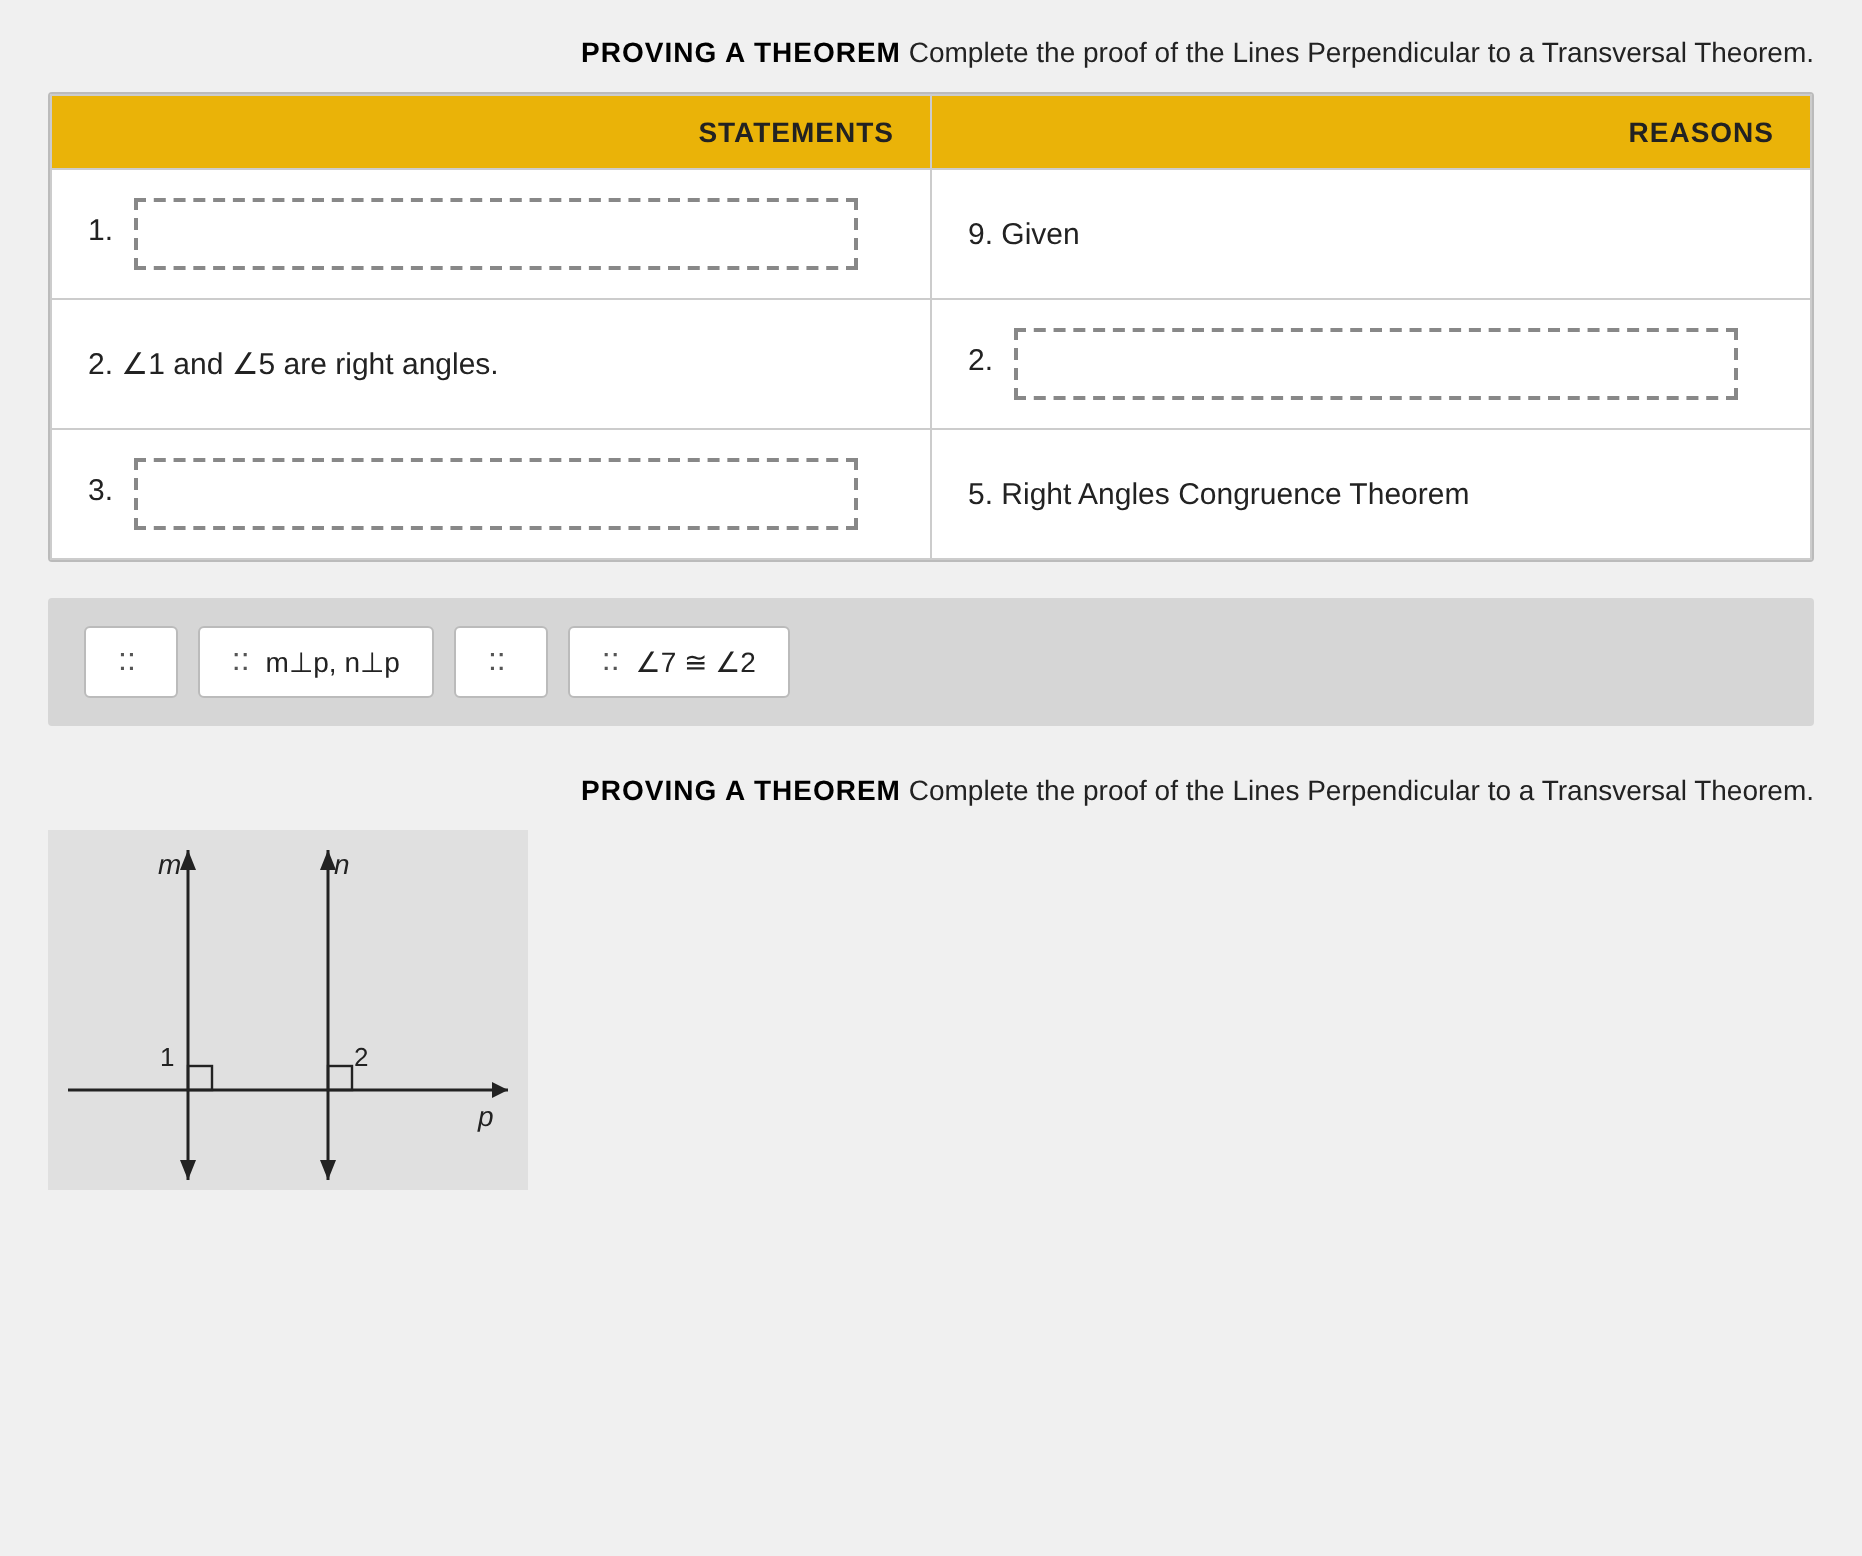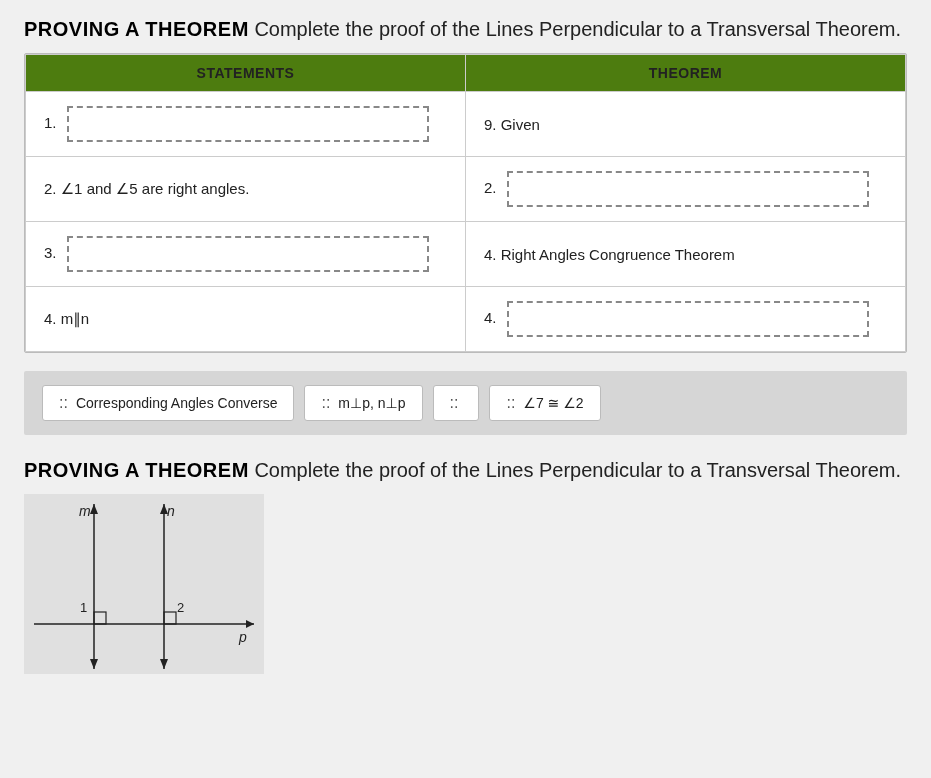--- a/index.html
+++ b/index.html
@@ -10,23 +10,24 @@
       color: #222;
     }
 
     .page-container {
       background: #f0f0f0;
       padding: 18px 24px;
       min-height: 778px;
     }
 
     .section-header {
-      font-size: 20px;
+      font-size: 14px;
       margin-bottom: 12px;
       color: #222;
+      text-align: right;
     }
 
     .section-header strong {
       color: #000;
       font-weight: 900;
       letter-spacing: 0.5px;
     }
 
     .proof-table-wrapper {
       background: #fff;
@@ -35,24 +36,24 @@
       margin-bottom: 18px;
       overflow: hidden;
     }
 
     .proof-table {
       width: 100%;
       border-collapse: collapse;
     }
 
     .proof-table th {
-      background: #4d7c0f;
+      background: #eab308;
       border: 1px solid #ccc;
       padding: 10px 18px;
-      text-align: center;
+      text-align: right;
       font-size: 14px;
       font-weight: bold;
       letter-spacing: 0.5px;
     }
 
     .proof-table td {
       border: 1px solid #ccc;
       padding: 14px 18px;
       vertical-align: middle;
       min-height: 54px;
@@ -141,21 +142,21 @@
     <div class="section-header">
       <strong>PROVING A THEOREM</strong>
       <span>Complete the proof of the Lines Perpendicular to a Transversal Theorem.</span>
     </div>
 
     <div class="proof-table-wrapper">
       <table class="proof-table">
         <thead>
           <tr>
             <th class="statements-col">STATEMENTS</th>
-            <th class="reasons-col">THEOREM</th>
+            <th class="reasons-col">REASONS</th>
           </tr>
         </thead>
         <tbody>
 
           <tr>
             <td class="statements-col">
               <span class="row-label">1.</span>
               <span class="dashed-box">&nbsp;</span>
             </td>
             <td class="reasons-col">
@@ -172,41 +173,31 @@
               <span class="dashed-box">&nbsp;</span>
             </td>
           </tr>
 
           <tr>
             <td class="statements-col">
               <span class="row-label">3.</span>
               <span class="dashed-box">&nbsp;</span>
             </td>
             <td class="reasons-col">
-              <span>4. Right Angles Congruence Theorem</span>
-            </td>
-          </tr>
-
-          <tr>
-            <td class="statements-col">
-              <span>4. m∥n</span>
-            </td>
-            <td class="reasons-col">
-              <span class="row-label">4.</span>
-              <span class="dashed-box">&nbsp;</span>
-            </td>
-          </tr>
+              <span>5. Right Angles Congruence Theorem</span>
+            </td>
+          </tr>
+
         </tbody>
       </table>
     </div>
 
     <div class="options-bar">
       <div class="option-chip">
         <span class="chip-dots">::</span>
-        <span>Corresponding Angles Converse</span>
       </div>
       <div class="option-chip">
         <span class="chip-dots">::</span>
         <span>m⊥p, n⊥p</span>
       </div>
       <div class="option-chip">
         <span class="chip-dots">::</span>
       </div>
       <div class="option-chip">
         <span class="chip-dots">::</span>

